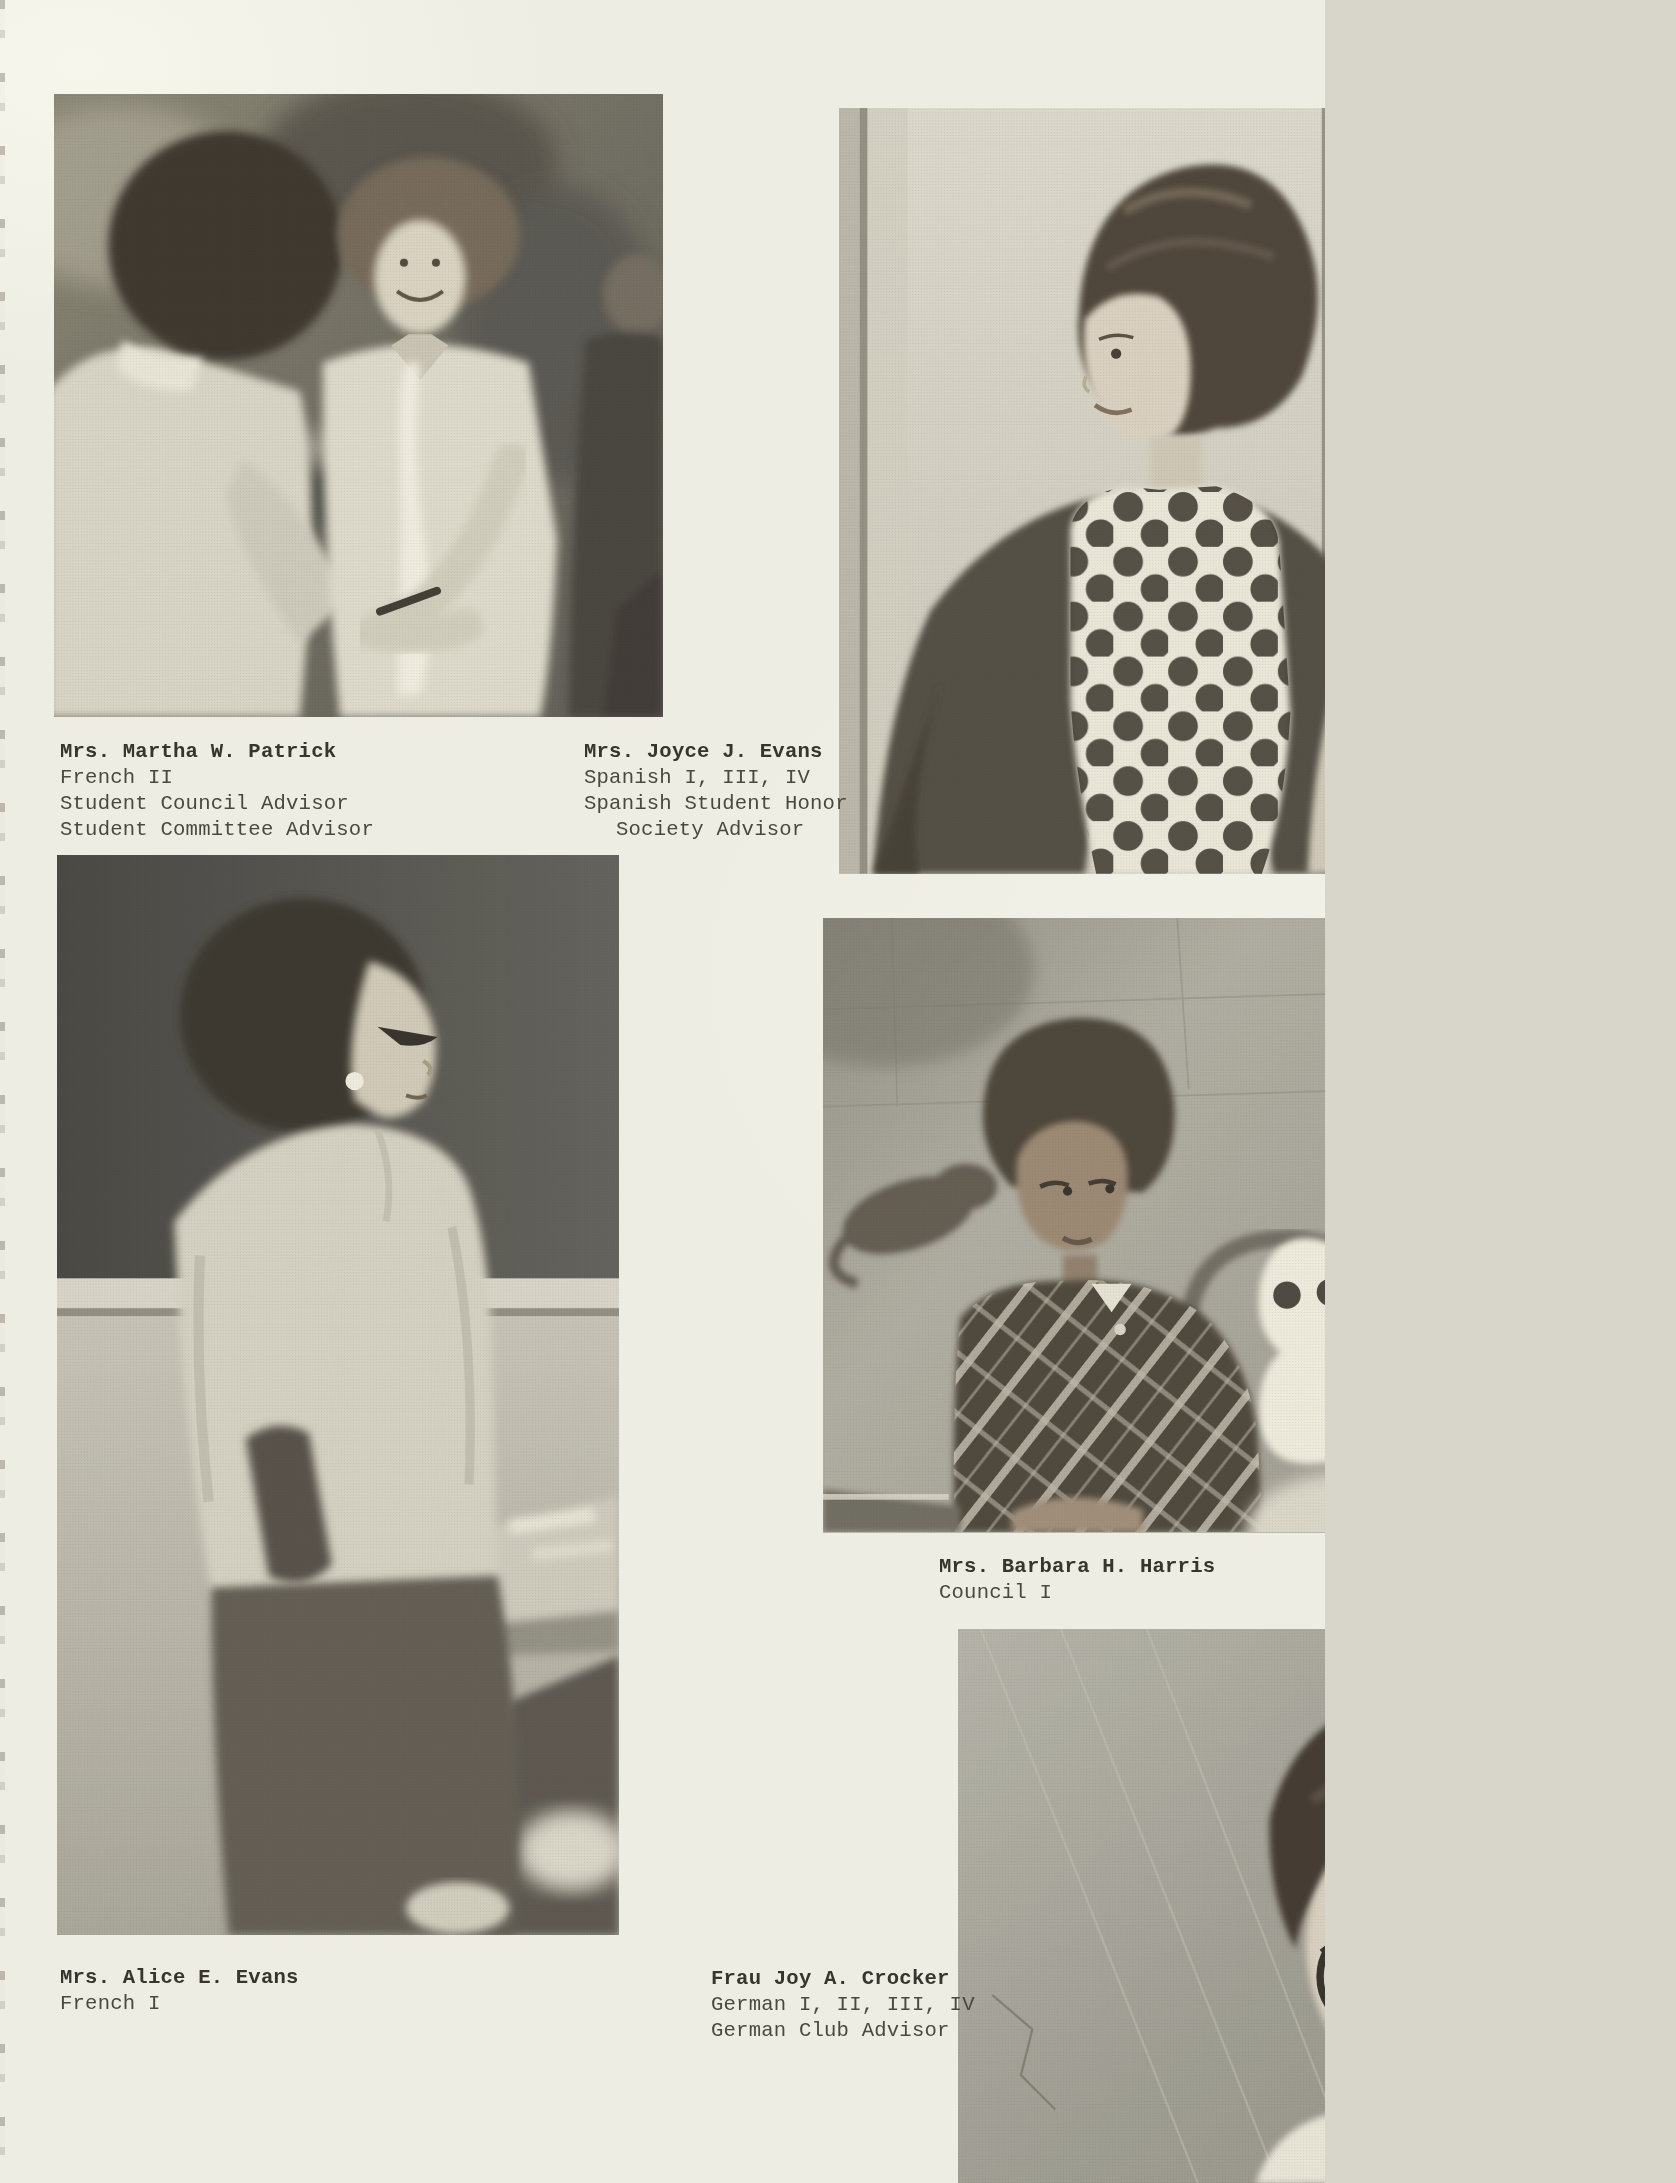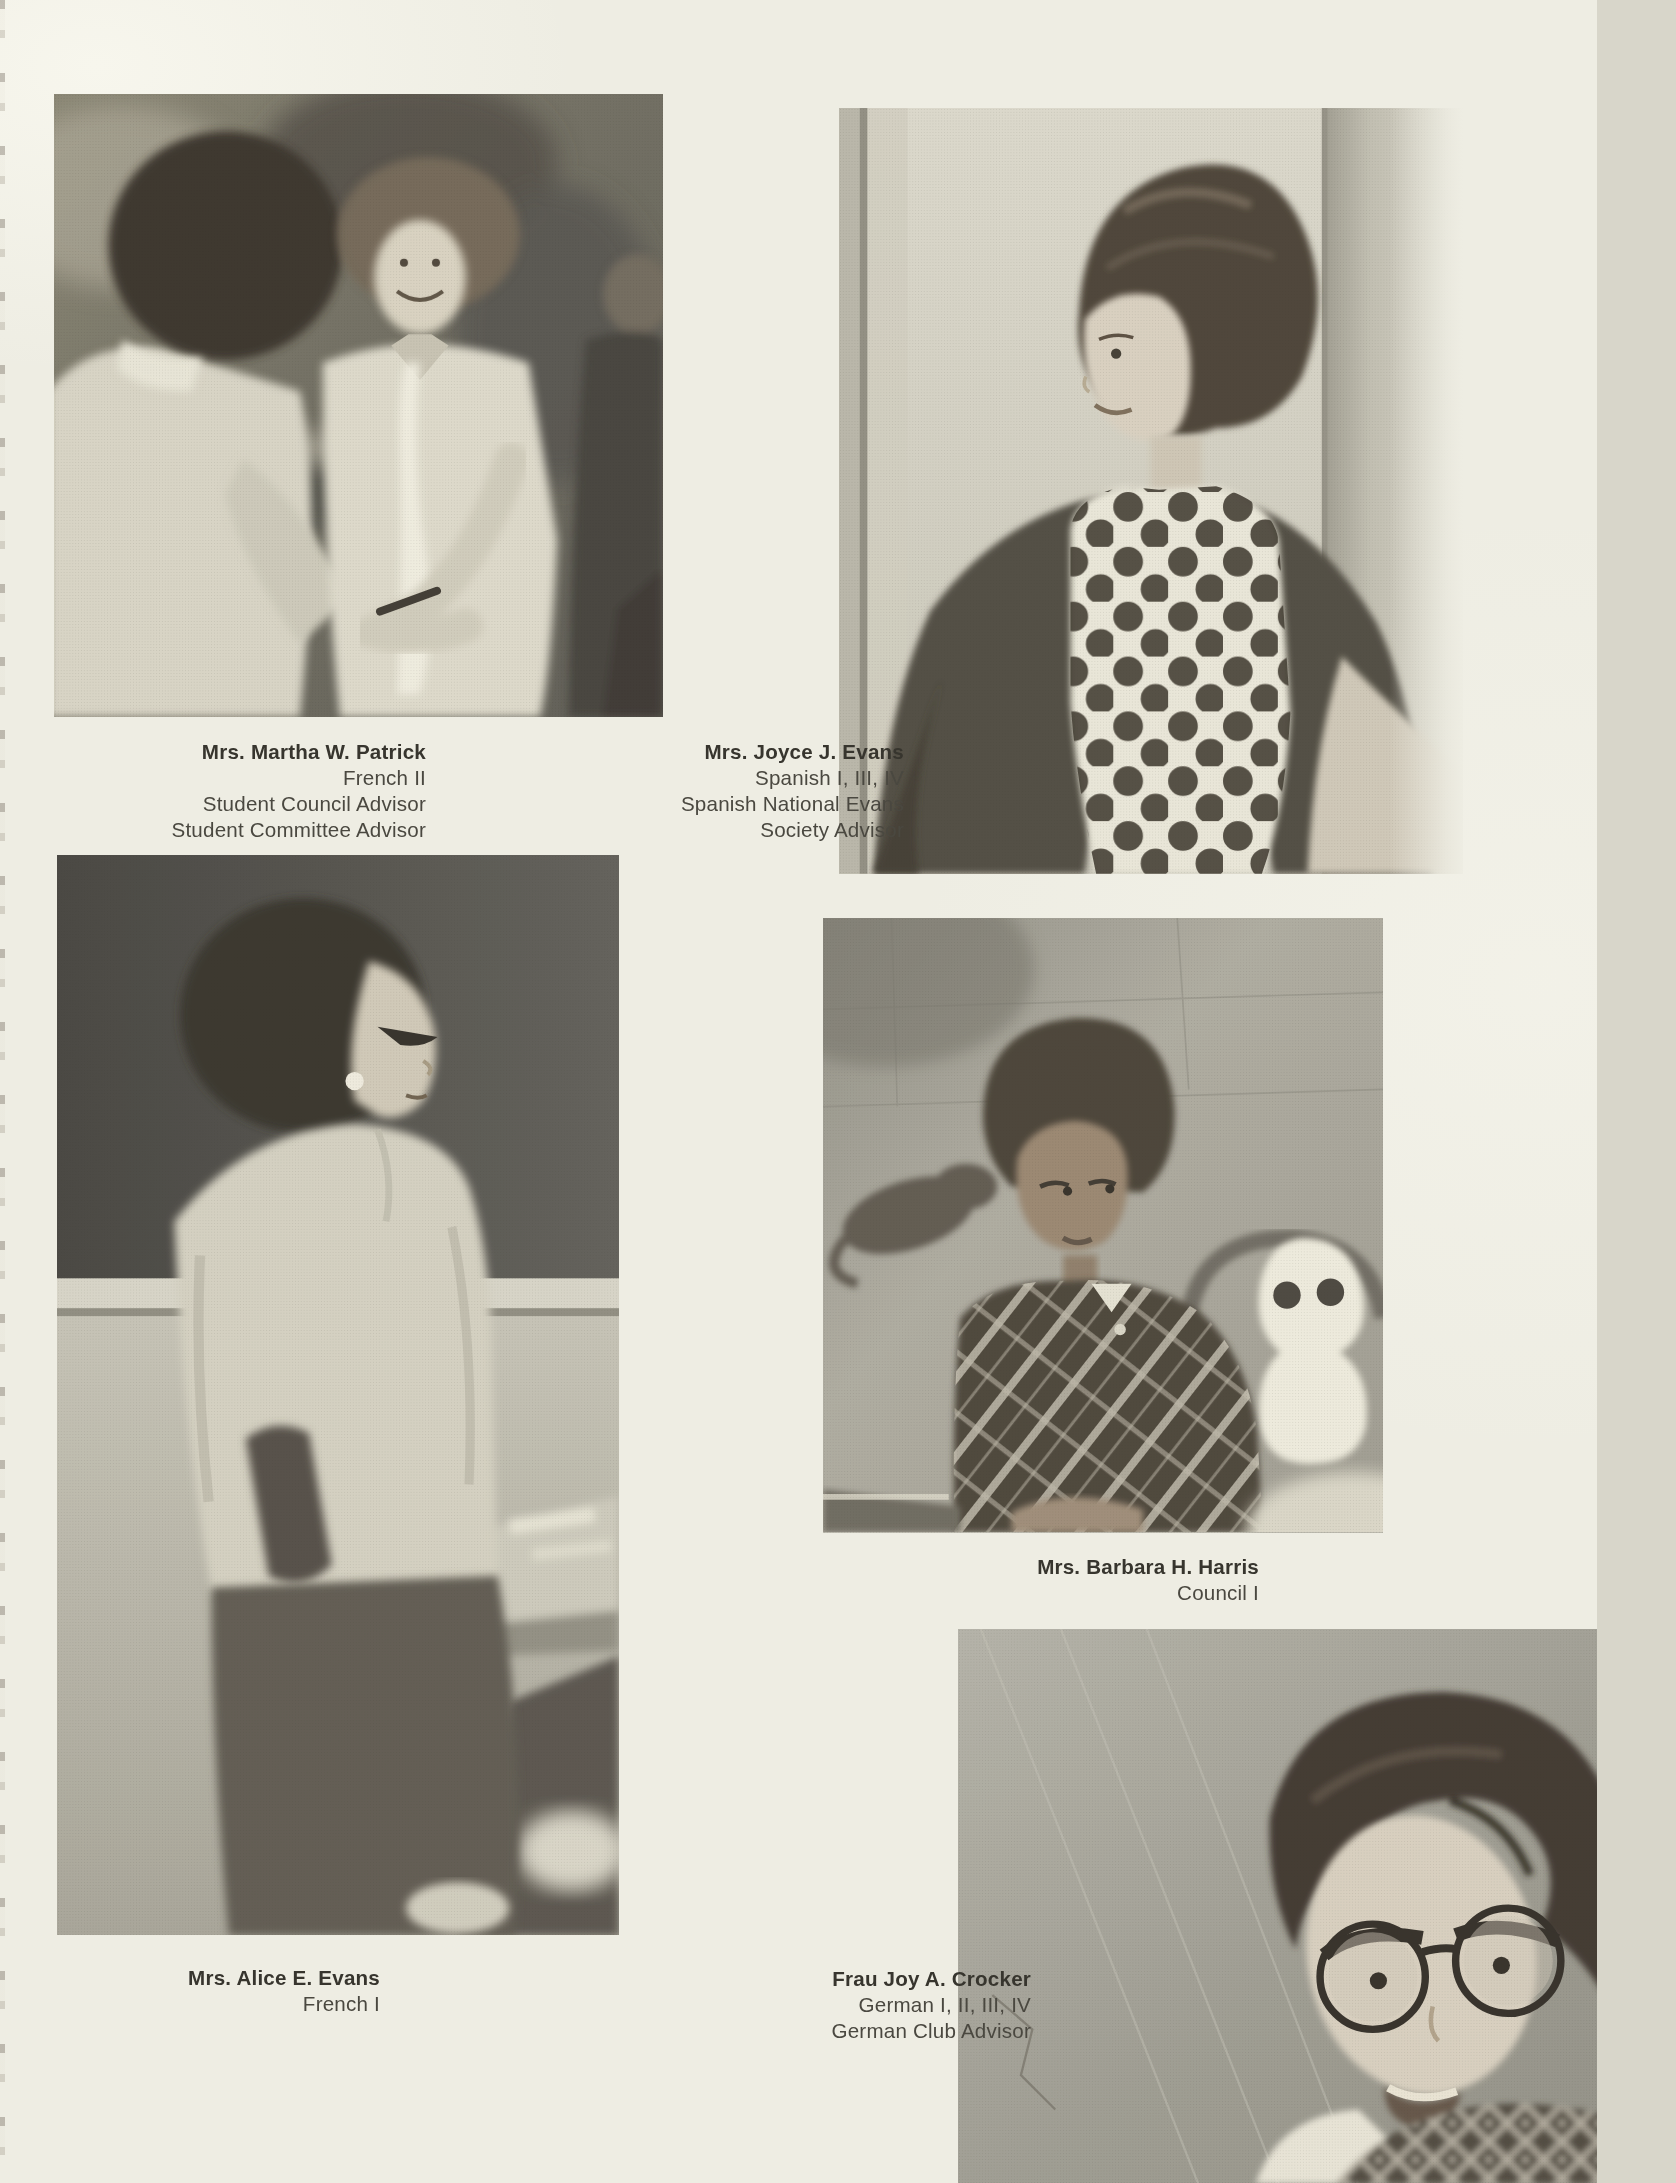--- a/index.html
+++ b/index.html
@@ -1,25 +1,24 @@
 <!DOCTYPE html>
 <html style="font-size:9.1px"><head>
 <meta charset="utf-8">
 <style>
   html,body{margin:0;padding:0;background:#d8d6ca;}
   .page{
     position:relative;
-    width:1597px;height:2183px;
+    width:1325px;height:2183px;
     overflow:hidden;
     background:
       radial-gradient(801px 515px at 6% 3%, rgba(248,247,238,.9) 0%, rgba(248,247,238,0) 60%),
       radial-gradient(1144px 858px at 96% 45%, rgba(244,243,234,.7) 0%, rgba(244,243,234,0) 55%),
       #eeede3;
-    font-family:Liberation Sans, sans-serif;
-    text-align:right;
+    font-family:Liberation Mono, monospace;
   }
   .page-edge{
     position:absolute;left:0;top:0;width:5.1px;height:100%;
     background:repeating-linear-gradient(180deg,
       rgba(74,62,50,.55) 0 9.1px, rgba(208,203,188,.15) 9.1px 30px,
       rgba(97,84,66,.35) 30px 38px, rgba(0,0,0,0) 38px 73px);
     opacity:.55;pointer-events:none;
   }
   .photo{
     position:absolute;margin:0;padding:0;overflow:hidden;
@@ -351,21 +350,21 @@
   <figcaption class="caption" style="left:60px;top:739px;width:366px;">
     <div class="cap-name">Mrs. Martha W. Patrick</div>
     <div class="cap-line">French II</div>
     <div class="cap-line">Student Council Advisor</div>
     <div class="cap-line">Student Committee Advisor</div>
   </figcaption>
 
   <figcaption class="caption" style="left:584px;top:739px;width:320px;">
     <div class="cap-name">Mrs. Joyce J. Evans</div>
     <div class="cap-line">Spanish I, III, IV</div>
-    <div class="cap-line">Spanish National Evans</div>
+    <div class="cap-line">Spanish Student Honor</div>
     <div class="cap-line cap-indent">Society Advisor</div>
   </figcaption>
 
   <figcaption class="caption" style="left:939px;top:1554px;width:320px;">
     <div class="cap-name">Mrs. Barbara H. Harris</div>
     <div class="cap-line">Council I</div>
   </figcaption>
 
   <figcaption class="caption" style="left:60px;top:1965px;width:320px;">
     <div class="cap-name">Mrs. Alice E. Evans</div>

